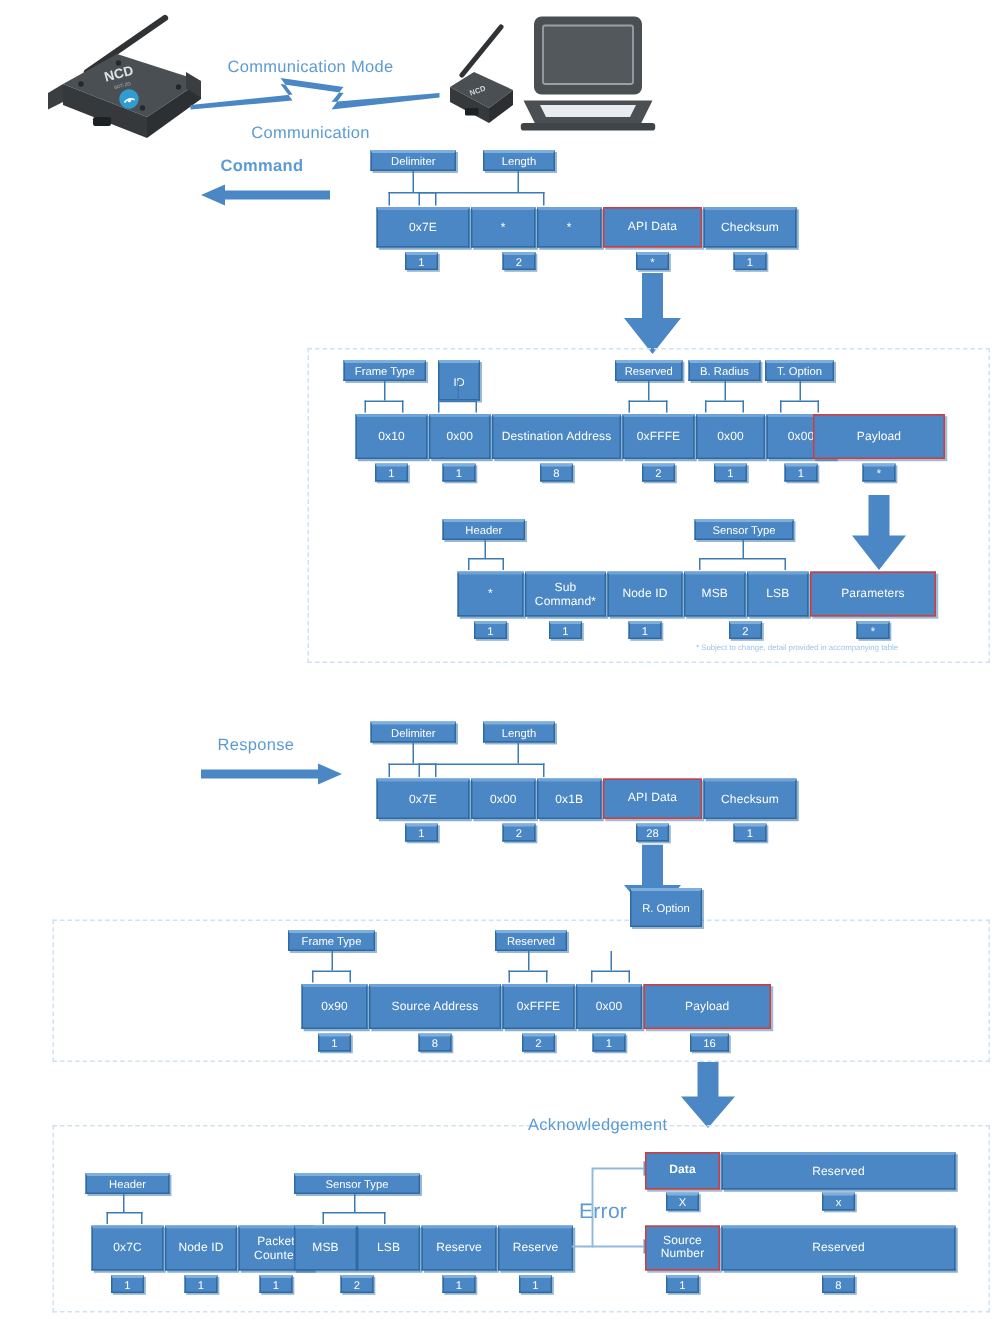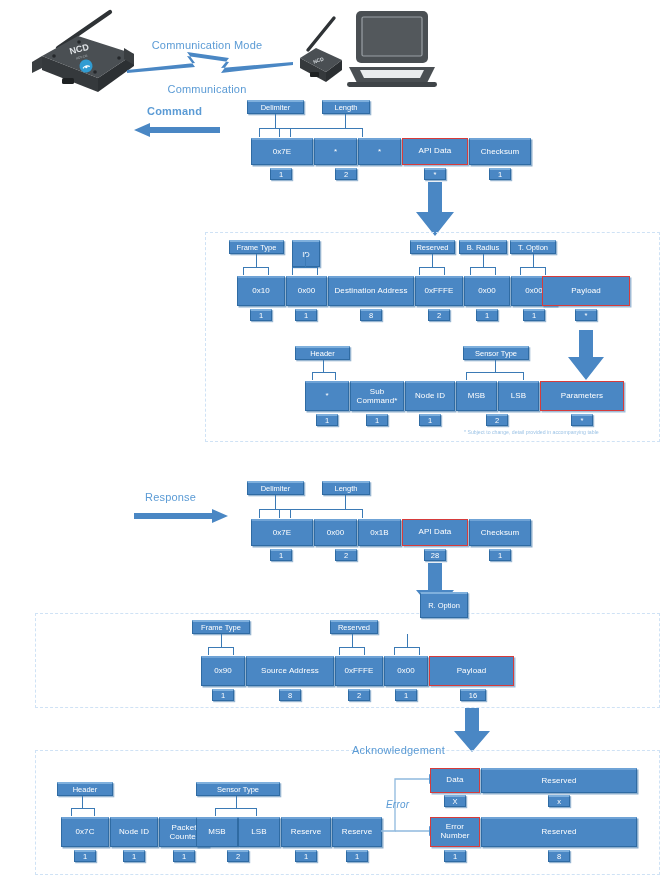--- a/index.html
+++ b/index.html
@@ -349,23 +349,23 @@
 
 <div class="abs" style="left:381px; top:765px; width:60px; height:72px;">
   <svg width="60" height="72" viewBox="0 0 60 72">
     <path d="M0 66 L14 66 L14 14 L48 14" stroke="#8fb9de" stroke-width="1.3" fill="none"></path>
     <path d="M14 66 L48 66" stroke="#8fb9de" stroke-width="1.3" fill="none"></path>
     <path d="M48 9 L58 14 L48 19 Z" fill="#5b9bd5"></path>
     <path d="M48 61 L58 66 L48 71 Z" fill="#5b9bd5"></path>
   </svg>
 </div>
 
-<div class="cap" style="left:386px; top:799px; font-size:10px;font-style:italic;">Error</div>
-
-<div class="fbox hl" style="left:430px; top:768px; width:50px; height:25px;">Data</div>
+<div class="cap" style="left:386px; top:799px; font-size:14px;">Error</div>
+
+<div class="fbox hl" style="left:430px; top:768px; width:50px; height:25px;font-weight:bold;">Data</div>
 <div class="fbox" style="left:481px; top:768px; width:156px; height:25px;">Reserved</div>
 <div class="sbox" style="left:444px; top:795px; width:22px; height:12px;">X</div>
 <div class="sbox" style="left:548px; top:795px; width:22px; height:12px;">x</div>
 
-<div class="fbox hl" style="left:430px; top:817px; width:50px; height:30px;">Error Number</div>
+<div class="fbox hl" style="left:430px; top:817px; width:50px; height:30px;">Source Number</div>
 <div class="fbox" style="left:481px; top:817px; width:156px; height:30px;">Reserved</div>
 <div class="sbox" style="left:444px; top:850px; width:22px; height:12px;">1</div>
 <div class="sbox" style="left:548px; top:850px; width:22px; height:12px;">8</div>
 
 </body></html>

